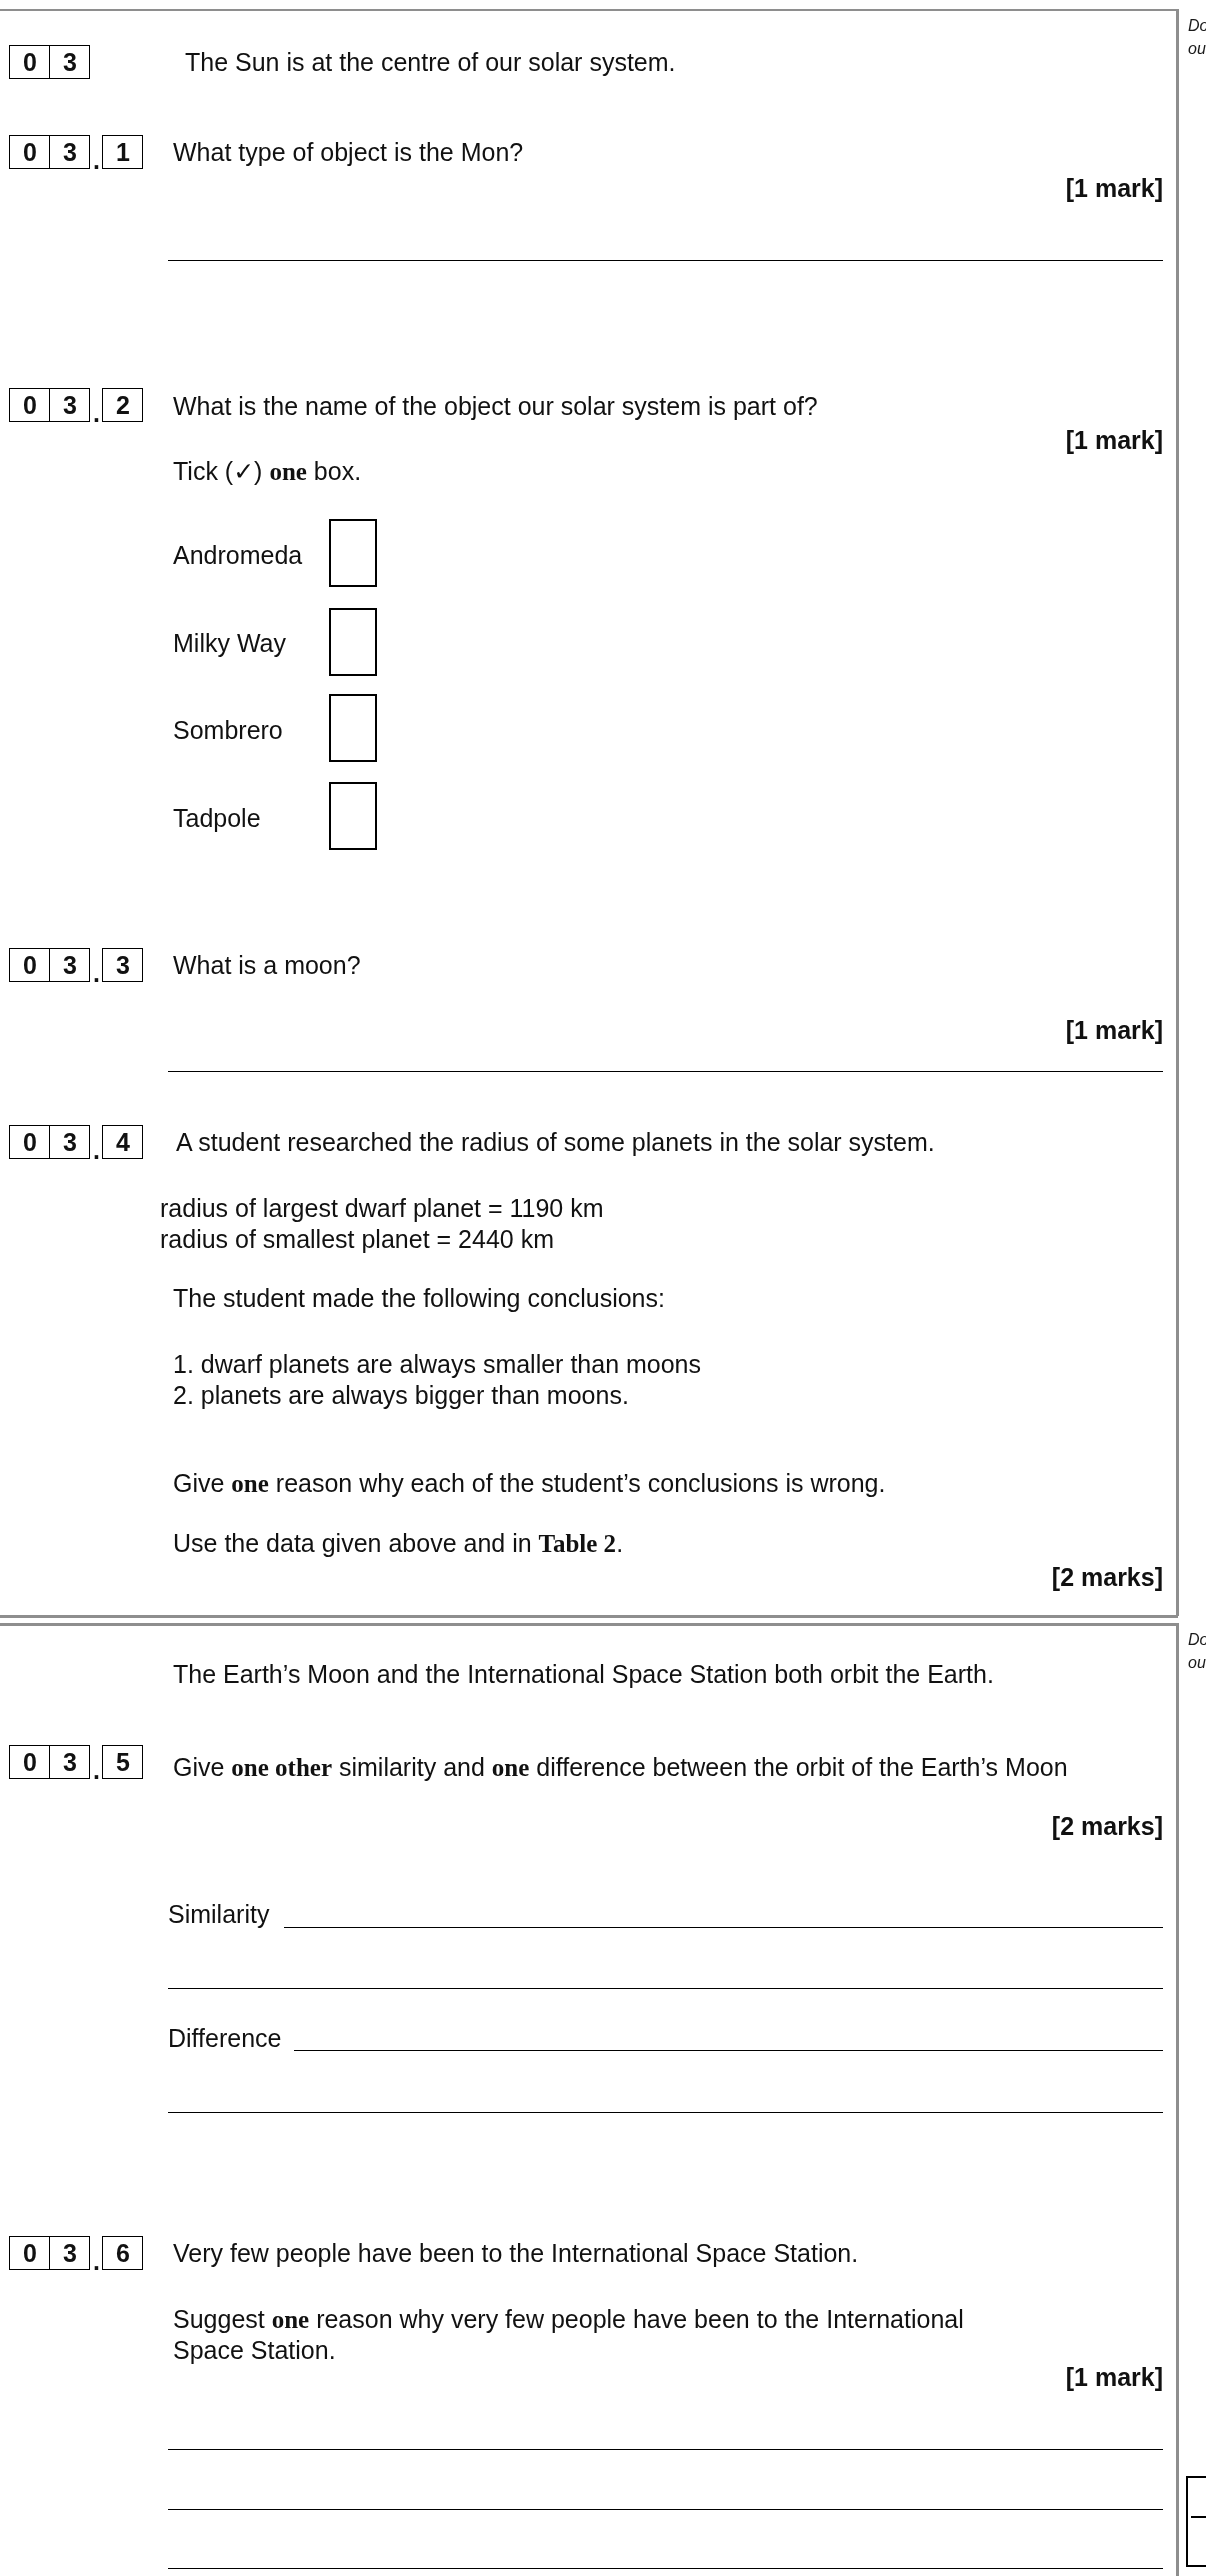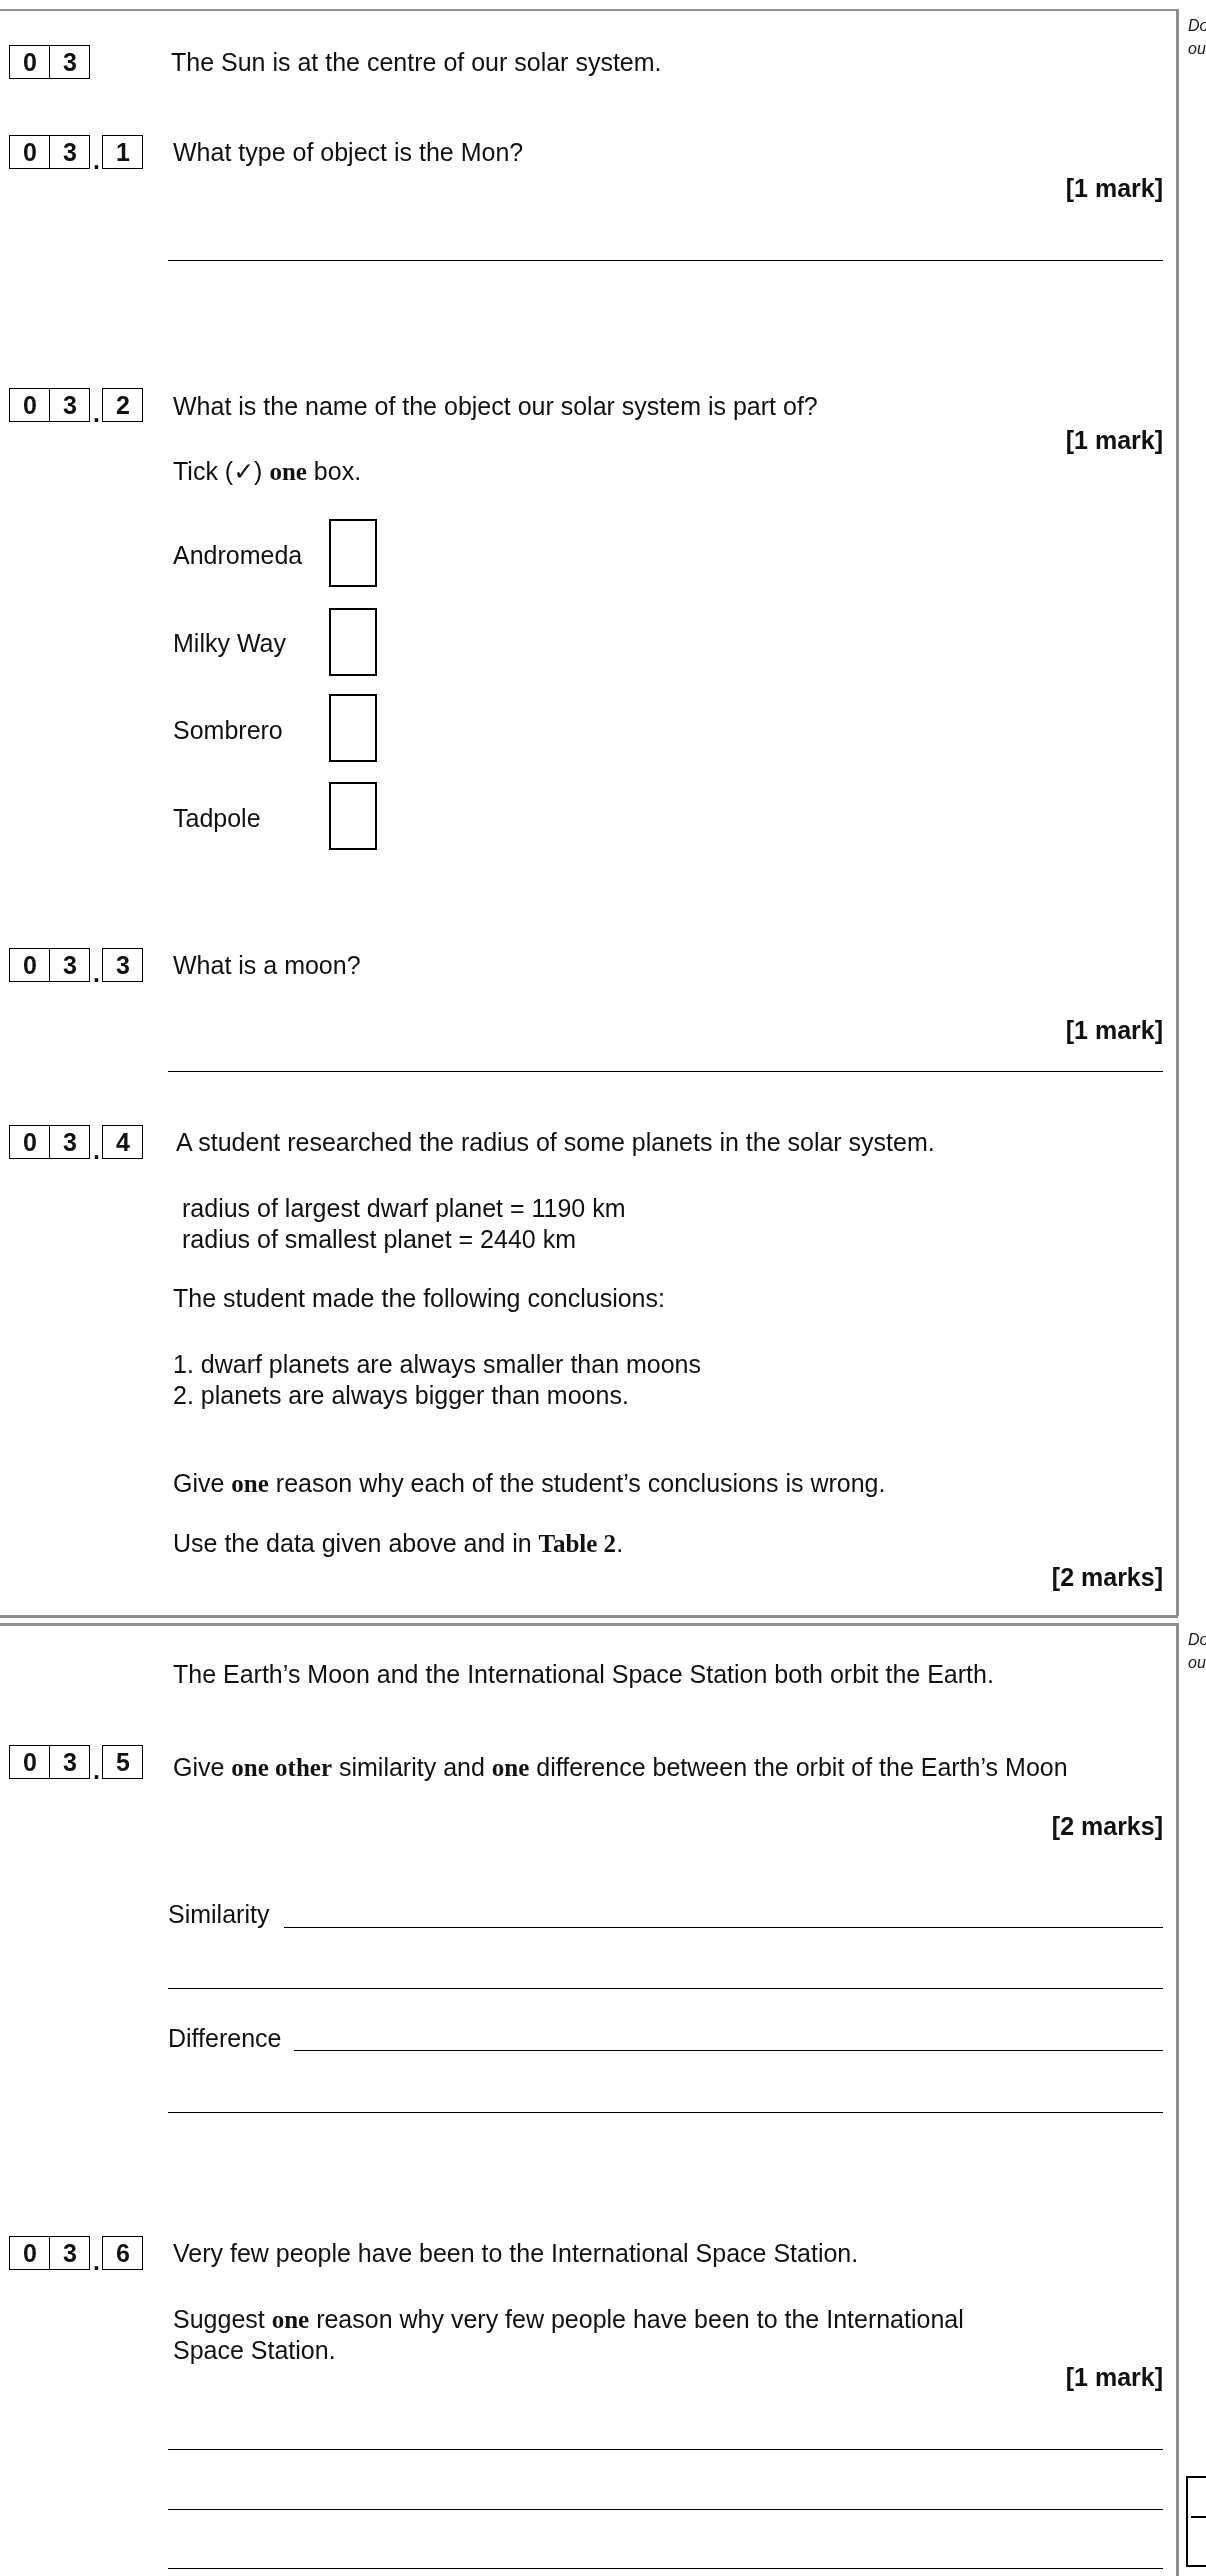--- a/index.html
+++ b/index.html
@@ -43,21 +43,21 @@
   </div>
   <div class="marginnote" style="top:1628px;">
     <span class="bl">Do not write</span>
     <span class="bl">outside the</span>
   </div>
 
   <div class="qnum" style="left:9.4px;top:45px;">
     <span class="qcell">0</span>
     <span class="qcell joined">3</span>
   </div>
-  <div class="txt" style="left:171px;top:49px;">The Sun is at the centre of our solar system.</div>
+  <div class="txt" style="left:185px;top:49px;">The Sun is at the centre of our solar system.</div>
 
   <div class="qnum" style="left:9.4px;top:135px;">
     <span class="qcell">0</span>
     <span class="qcell joined">3</span>
     <span class="qdot">.</span>
     <span class="qcell">1</span>
   </div>
   <div class="txt" style="left:173px;top:139px;">What type of object is the Mon?</div>
   <div class="marks" style="top:175px;">[1 mark]</div>
   <div class="ansline" style="left:168px;top:260px;width:995px;"></div>
@@ -97,21 +97,21 @@
   <div class="ansline" style="left:168px;top:1071px;width:995px;"></div>
 
   <div class="qnum" style="left:9.4px;top:1125px;">
     <span class="qcell">0</span>
     <span class="qcell joined">3</span>
     <span class="qdot">.</span>
     <span class="qcell">4</span>
   </div>
   <div class="txt" style="left:176px;top:1129px;">A student researched the radius of some planets in the solar system.</div>
 
-  <div class="txt" style="left:182px;top:1193px;line-height:31px;">
+  <div class="txt" style="left:160px;top:1193px;line-height:31px;">
     <span class="bl">radius of largest dwarf planet = 1190 km</span>
     <span class="bl">radius of smallest planet = 2440 km</span>
   </div>
 
   <div class="txt" style="left:173px;top:1285px;">The student made the following conclusions:</div>
 
   <div class="txt" style="left:173px;top:1349px;line-height:31px;">
     <span class="bl">1. dwarf planets are always smaller than moons</span>
     <span class="bl">2. planets are always bigger than moons.</span>
   </div>

